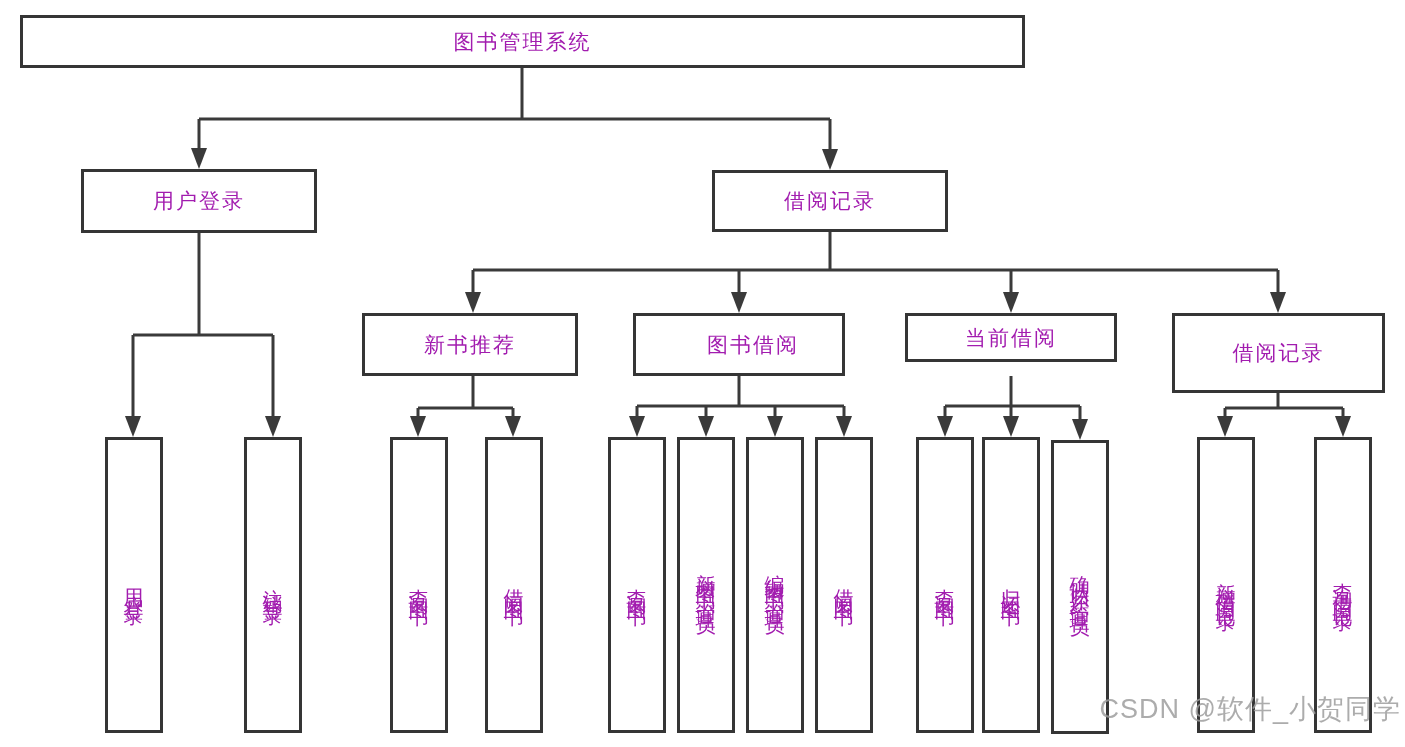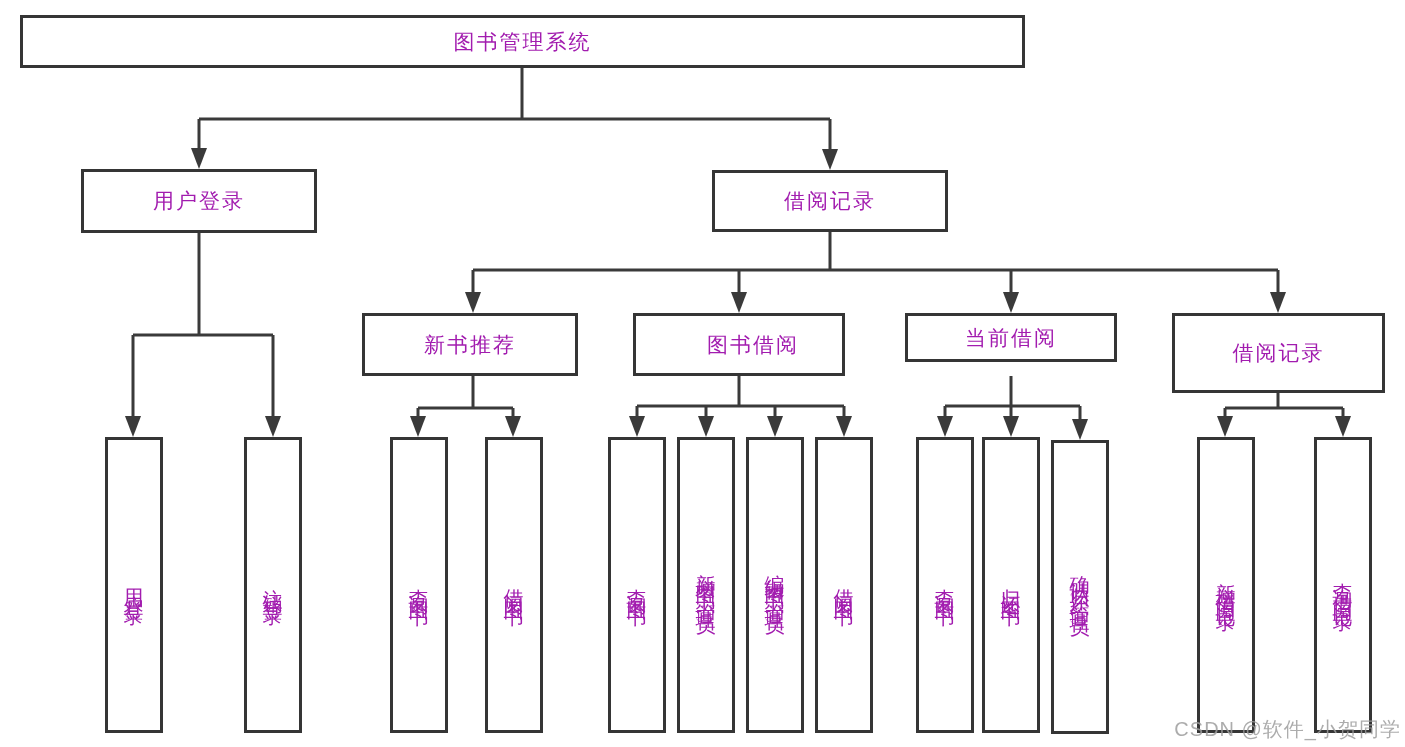--- a/index.html
+++ b/index.html
@@ -39,22 +39,22 @@
     writing-mode: vertical-rl;
     text-orientation: mixed;
     letter-spacing: 6px;
     white-space: nowrap;
     line-height: 1;
   }
 
   .watermark {
     position: absolute;
     right: 4px;
-    bottom: 4px;
-    font-size: 20px;
+    bottom: 20px;
+    font-size: 27px;
     color: rgba(158, 158, 158, 0.85);
     letter-spacing: 1px;
     z-index: 5;
     text-align: center;
   }
 </style>
 </head>
 <body>
 
 <div class="canvas">

